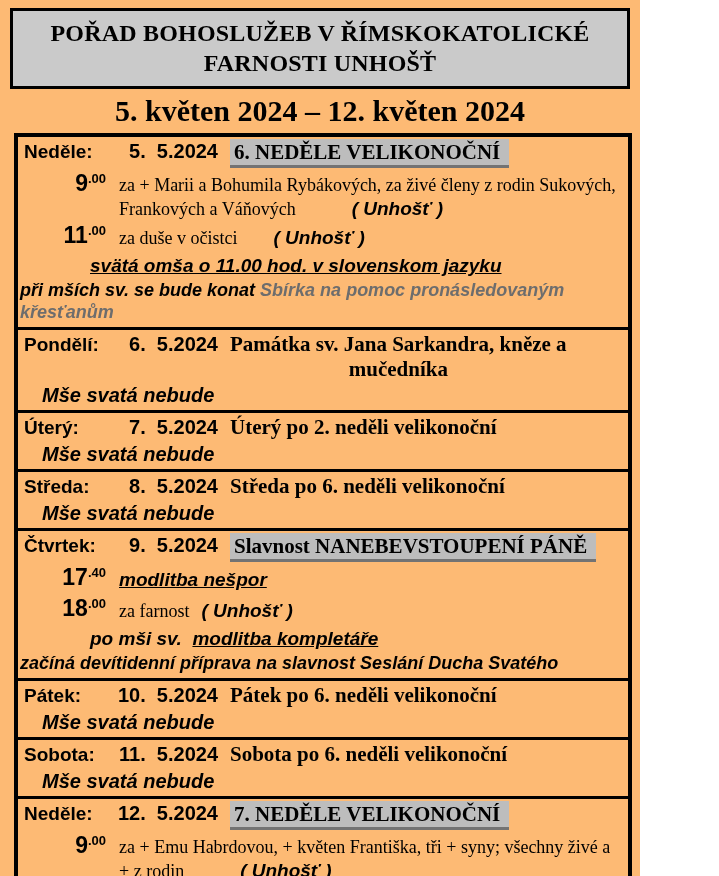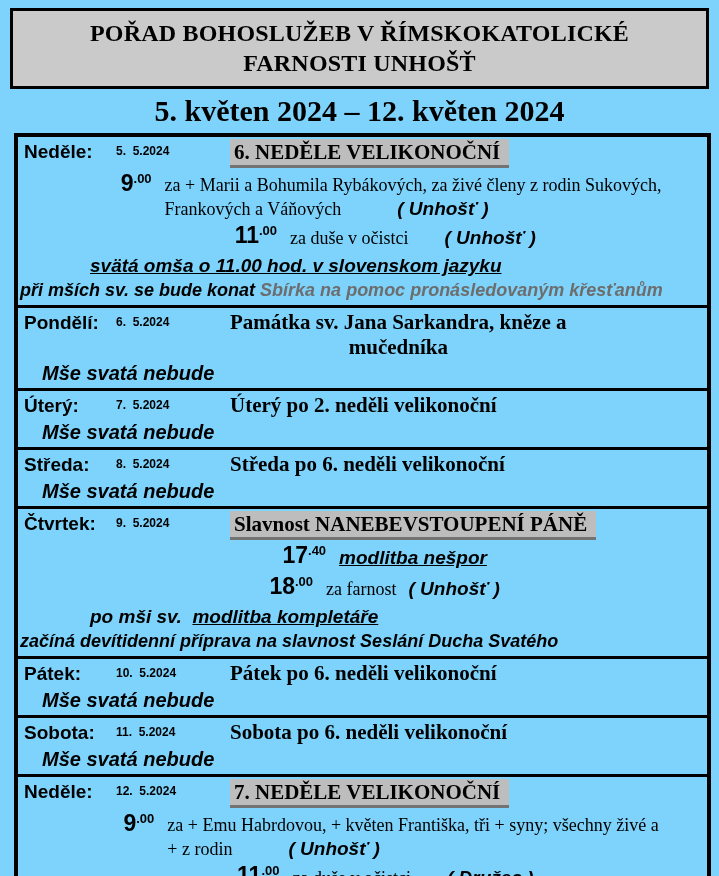--- a/index.html
+++ b/index.html
@@ -2,53 +2,53 @@
 <html lang="cs" style="--title-box-bg: #cacaca; --hl-bg: #bdbdbd; --gray-text: #6d6d6d;"><head>
 <meta charset="utf-8">
 <style>
   :root{
     --title-box-bg:#cacaca;
     --hl-bg:#bdbdbd;
     --gray-text:#6d6d6d;
   }
   html,body{margin:0;padding:0;background:#fff;}
   .page{
-    width:719px;height:876px;overflow:hidden;background:#7dd3fc;
+    width:640px;height:876px;overflow:hidden;background:#fdba74;
     font-family:"Liberation Sans","DejaVu Sans",sans-serif;color:#000;position:relative;
   }
   
   .title-box{
     margin:8px 10px 0 10px;background:var(--title-box-bg);
     border:3px solid #000;text-align:center;
     font-family:"Liberation Serif","DejaVu Serif",serif;
     font-weight:bold;font-size:24px;line-height:30px;
     padding:7px 4px 8px;letter-spacing:.2px;
   }
   .week-range{
     text-align:center;font-family:"Liberation Serif","DejaVu Serif",serif;
     font-weight:bold;font-size:30px;line-height:38px;margin:3px 0 3px;
   }
   
   .sched{margin:0 8px 0 14px;border:4px solid #000;}
   .sec{padding:1px 0 2px;}
   .sec + .sec{border-top:3px solid #000;}
   .head-row{display:flex;align-items:flex-start;padding:1px 0 1px 6px;min-height:26px;}
   .day{font-weight:bold;font-size:19px;line-height:25px;width:92px;flex:none;}
-  .date{font-weight:bold;font-size:12px;line-height:25px;width:102px;flex:none;white-space:pre;}
+  .date{font-weight:bold;font-size:20px;line-height:25px;width:102px;flex:none;text-align:right;white-space:pre;}
   .feast{
     font-family:"Liberation Serif","DejaVu Serif",serif;font-weight:bold;
     font-size:21px;line-height:25px;margin-left:12px;display:inline-block;
   }
   .feast .hl{
     background:var(--hl-bg);display:inline-block;
     padding:1px 9px 0 4px;border-bottom:3px solid #737373;
   }
   .feast-2line{text-align:center;}
   
-  .mass{display:flex;align-items:flex-start;margin:1px 0 1px;justify-content:center;}
+  .mass{display:flex;align-items:flex-start;margin:1px 0 1px;}
   .time{font-weight:bold;font-size:23px;line-height:26px;width:88px;flex:none;text-align:right;white-space:nowrap;}
   .sup{font-weight:bold;font-size:13px;position:relative;top:-8px;}
   .mtext{
     font-family:"Liberation Serif","DejaVu Serif",serif;font-size:18px;line-height:23px;
     margin-left:13px;padding-top:4px;
   }
   .place{font-family:"Liberation Sans","DejaVu Sans",sans-serif;font-weight:bold;font-style:italic;font-size:19px;}
   .gap-s{margin-left:12px;}
   .gap-m{margin-left:36px;}
   .gap-l{margin-left:56px;}

